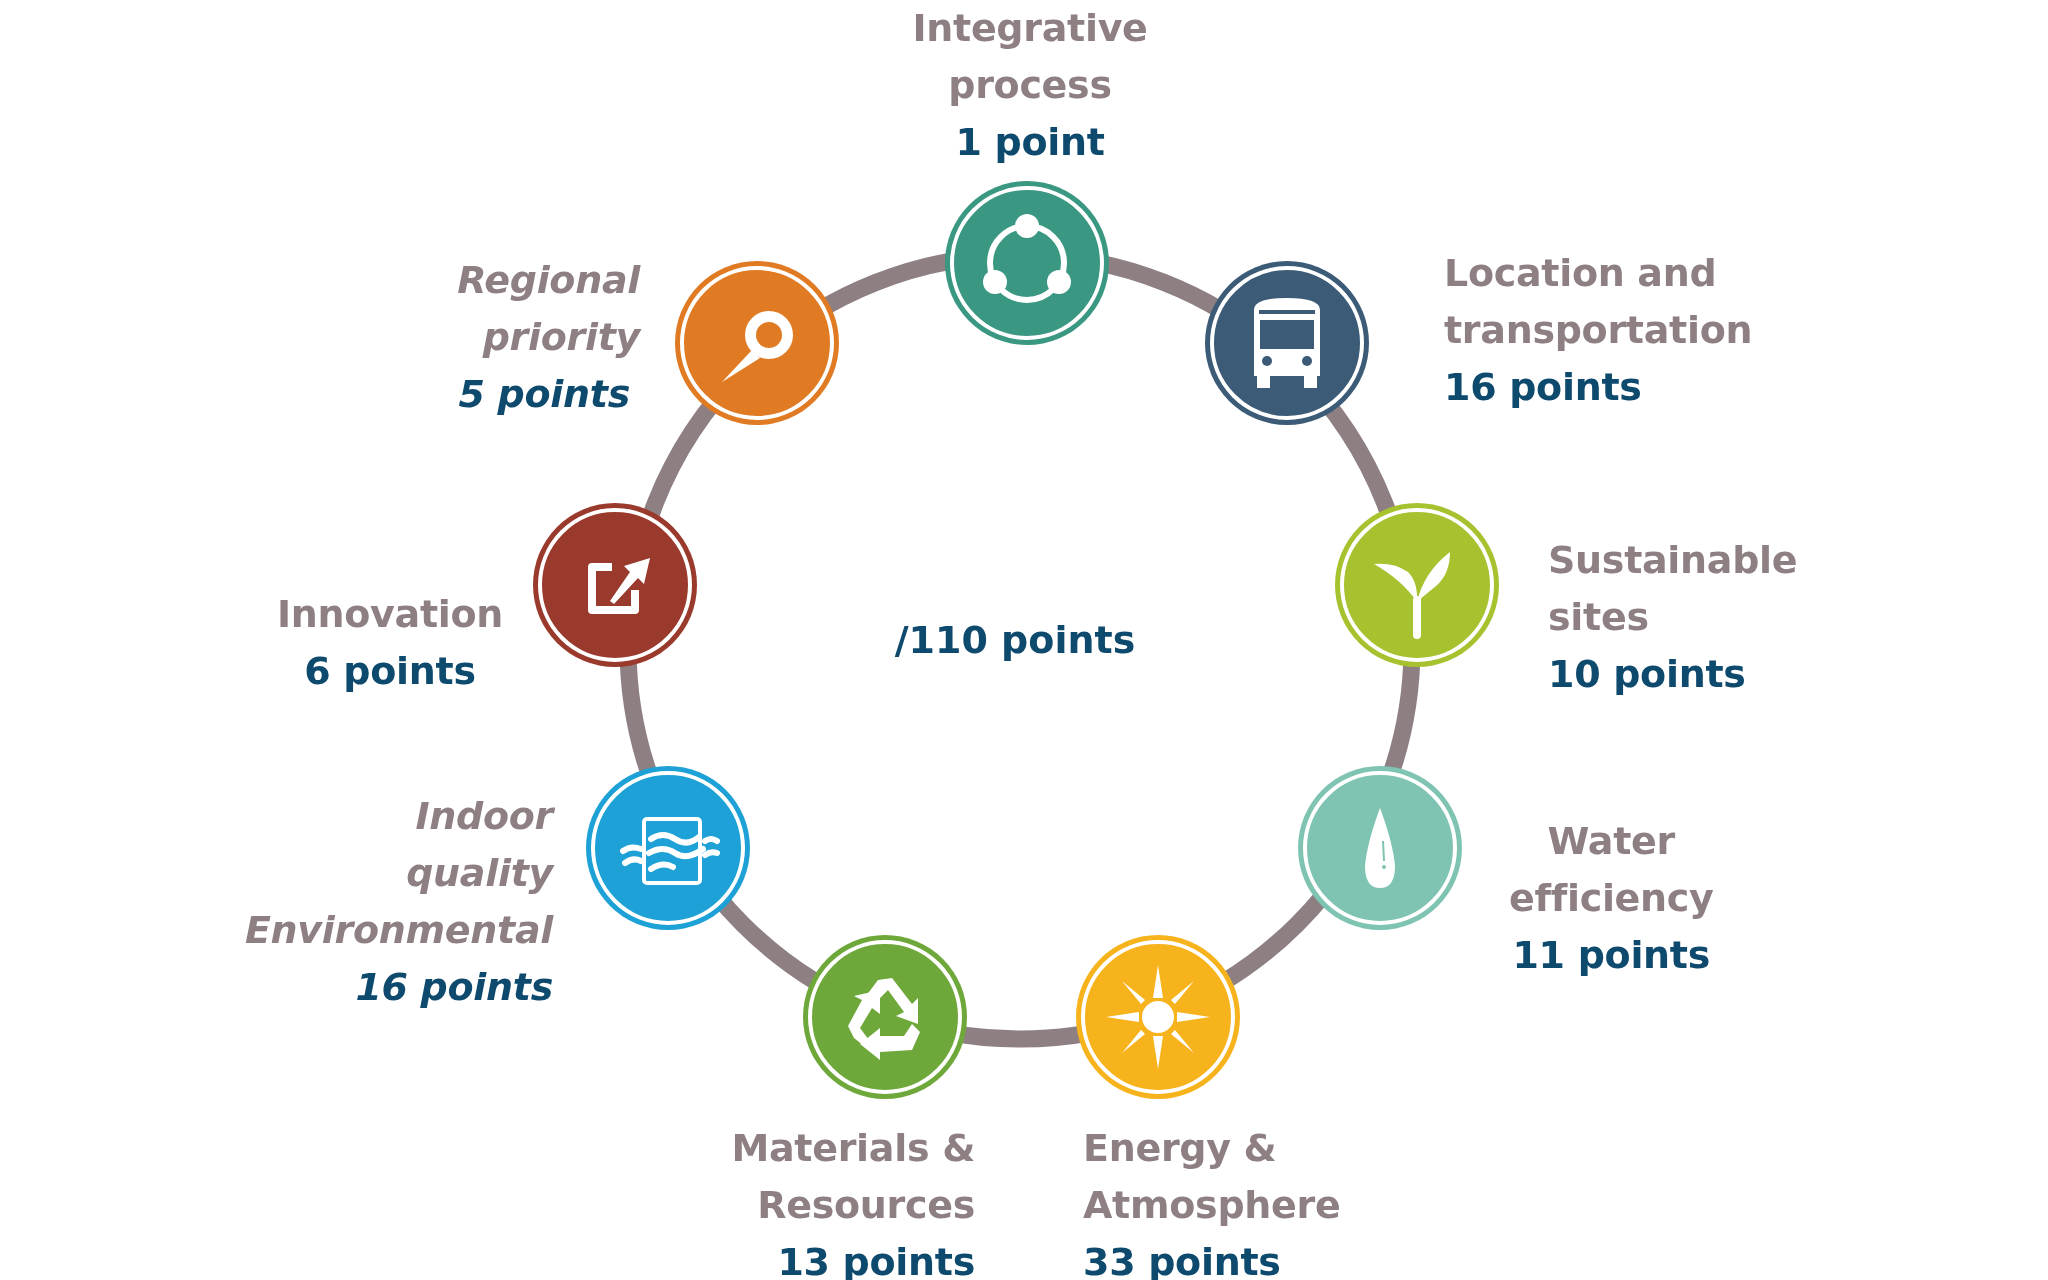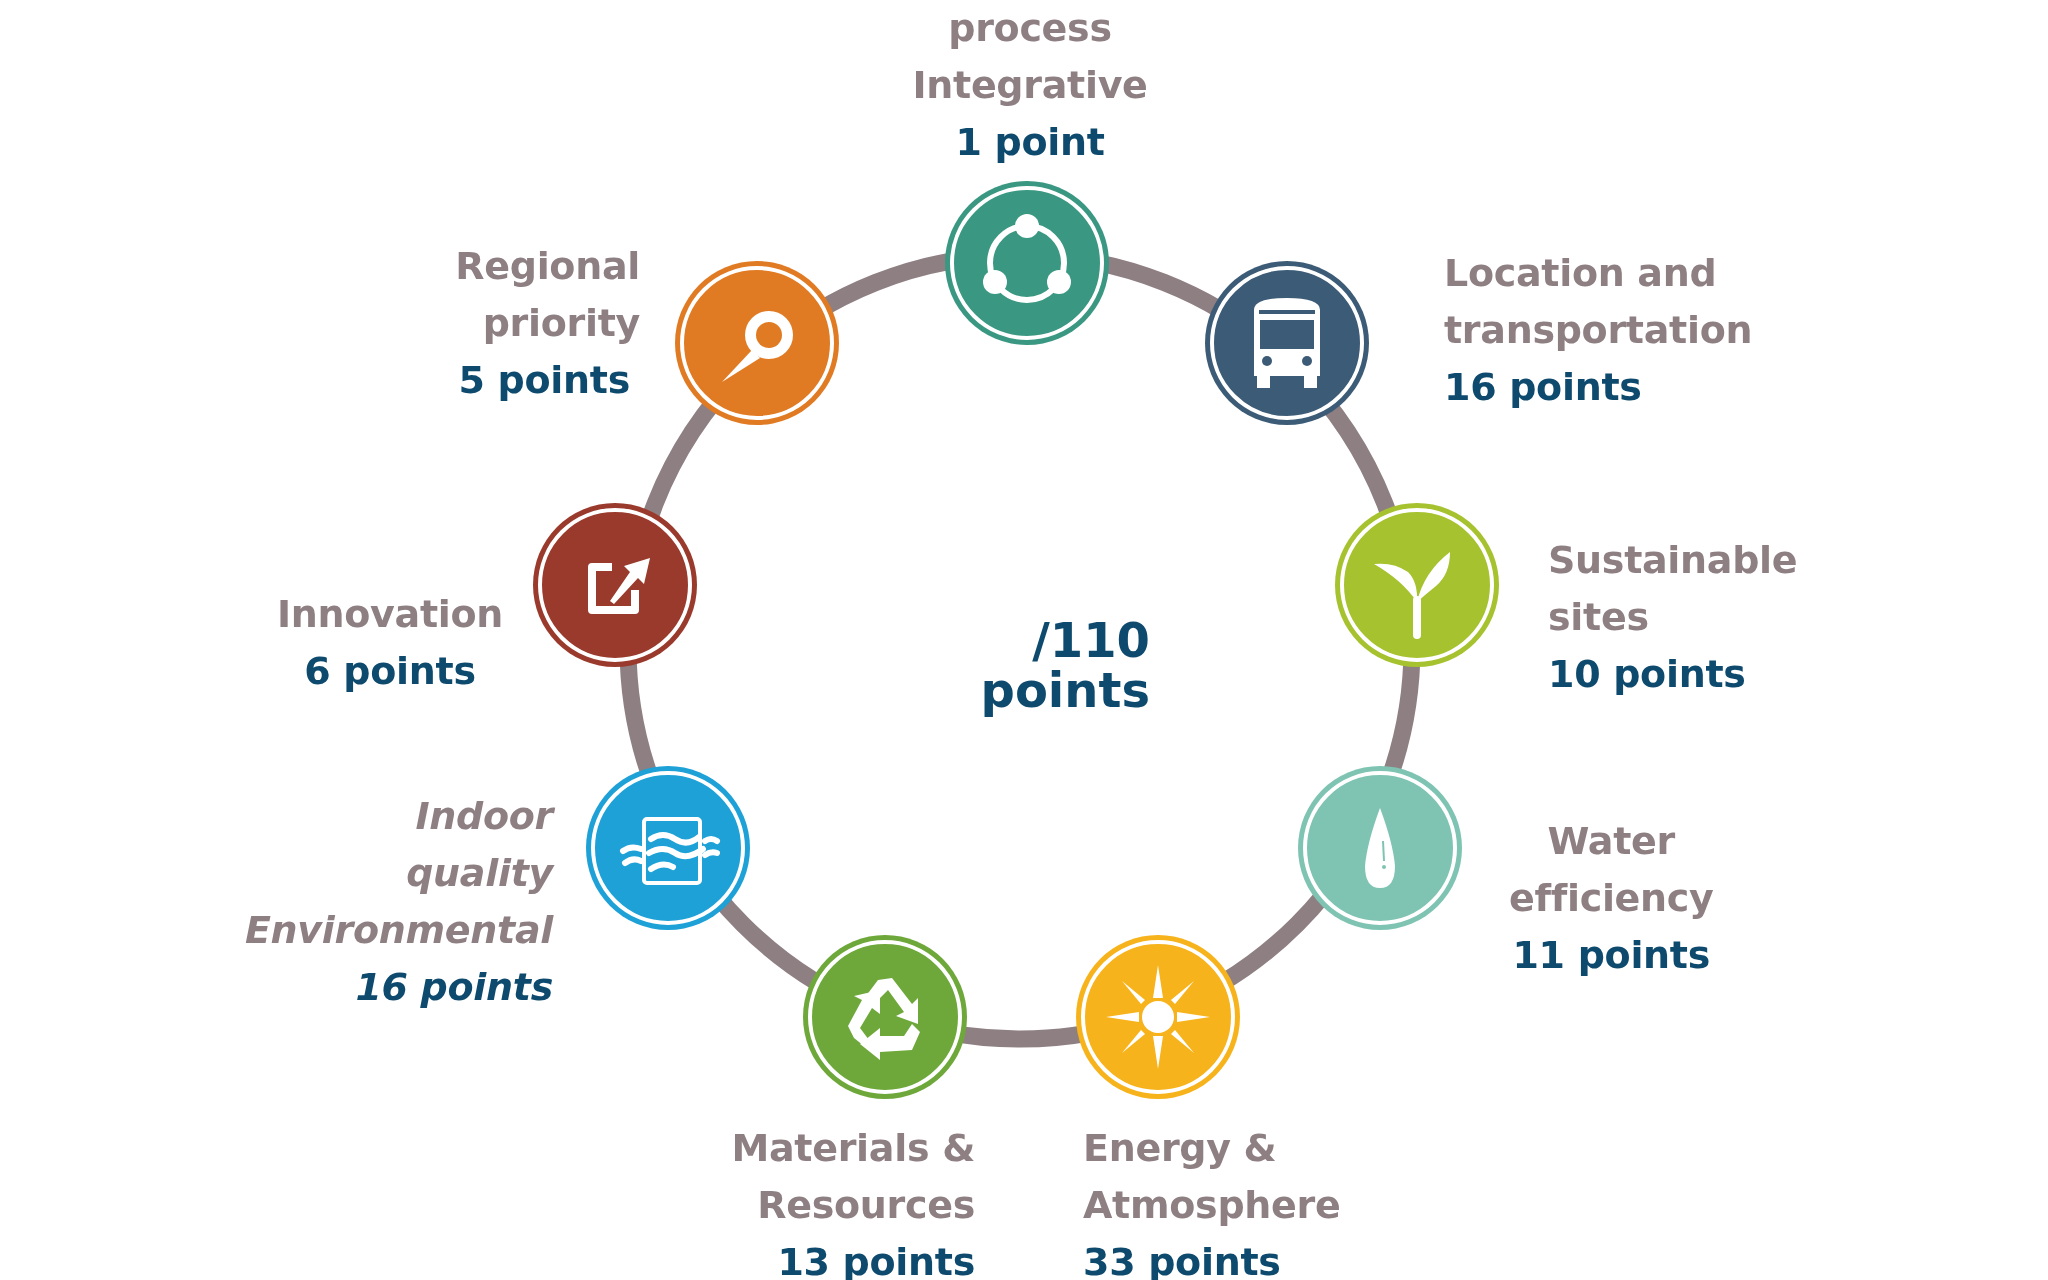--- a/index.html
+++ b/index.html
@@ -5,22 +5,22 @@
   html, body { margin:0; padding:0; background:#ffffff; }
   body { width:2048px; height:1280px; position:relative; overflow:hidden;
          font-family:"DejaVu Sans", sans-serif; }
   #ring-svg { position:absolute; left:0; top:0; width:2048px; height:1280px; }
   .label { position:absolute; font-weight:bold; font-size:38px; line-height:57px; letter-spacing:-0.3px; }
   .label .cat { color:#8e7f82; display:block; white-space:nowrap; }
   .label .pts { color:#0e4a6e; display:block; white-space:nowrap; }
   .left { text-align:right; }
   .right { text-align:left; }
   .center-t { text-align:center; }
-  .total { position:absolute; left:880px; top:615px; width:270px; text-align:right;
-           color:#0e4a6e; font-weight:bold; font-size:48px; line-height:50px; }
+  .total { position:absolute; left:880px; top:615px; width:270px; text-align:center;
+           color:#0e4a6e; font-weight:bold; font-size:38px; line-height:50px; }
   .node { position:absolute; width:170px; height:170px; margin-left:-85px; margin-top:-85px; }
   .node svg { width:170px; height:170px; display:block; }
 </style>
 </head>
 <body>
 
 <svg id="ring-svg" viewBox="0 0 2048 1280">
   <circle cx="1020" cy="647" r="392" fill="none" stroke="#8e7f82" stroke-width="17"></circle>
 </svg>
 
@@ -131,22 +131,22 @@
   <svg viewBox="0 0 170 170">
     <circle cx="85" cy="85" r="82" fill="#e07b24"></circle>
     <circle cx="85" cy="85" r="75" fill="none" stroke="#ffffff" stroke-width="4"></circle>
     <circle cx="97" cy="77" r="24" fill="#ffffff"></circle>
     <circle cx="97" cy="77" r="13" fill="#e07b24"></circle>
     <polygon points="80,92 88,100 50,124" fill="#ffffff"></polygon>
   </svg>
 </div>
 
 <div class="label center-t" style="left:880px; top:0px; width:300px;">
+  <span class="cat">Integrative</span>
   <span class="cat">process</span>
-  <span class="cat">Integrative</span>
   <span class="pts">1 point</span>
 </div>
 
 <div class="label right" style="left:1444px; top:245px;">
   <span class="cat">Location and</span>
   <span class="cat">transportation</span>
   <span class="pts">16 points</span>
 </div>
 
 <div class="label right" style="left:1548px; top:532px;">
@@ -178,17 +178,17 @@
   <span class="cat">quality</span>
   <span class="cat">Environmental</span>
   <span class="pts">16 points</span>
 </div>
 
 <div class="label center-t" style="left:270px; top:586px; width:240px;">
   <span class="cat">Innovation</span>
   <span class="pts">6 points</span>
 </div>
 
-<div class="label left" style="left:380px; top:238px; width:260px;">
+<div class="label left" style="left:380px; top:252px; width:260px;font-style:italic;">
   <span class="cat">Regional</span>
   <span class="cat">priority</span>
   <span class="pts" style="padding-right:10px;">5 points</span>
 </div>
 
 </body></html>

